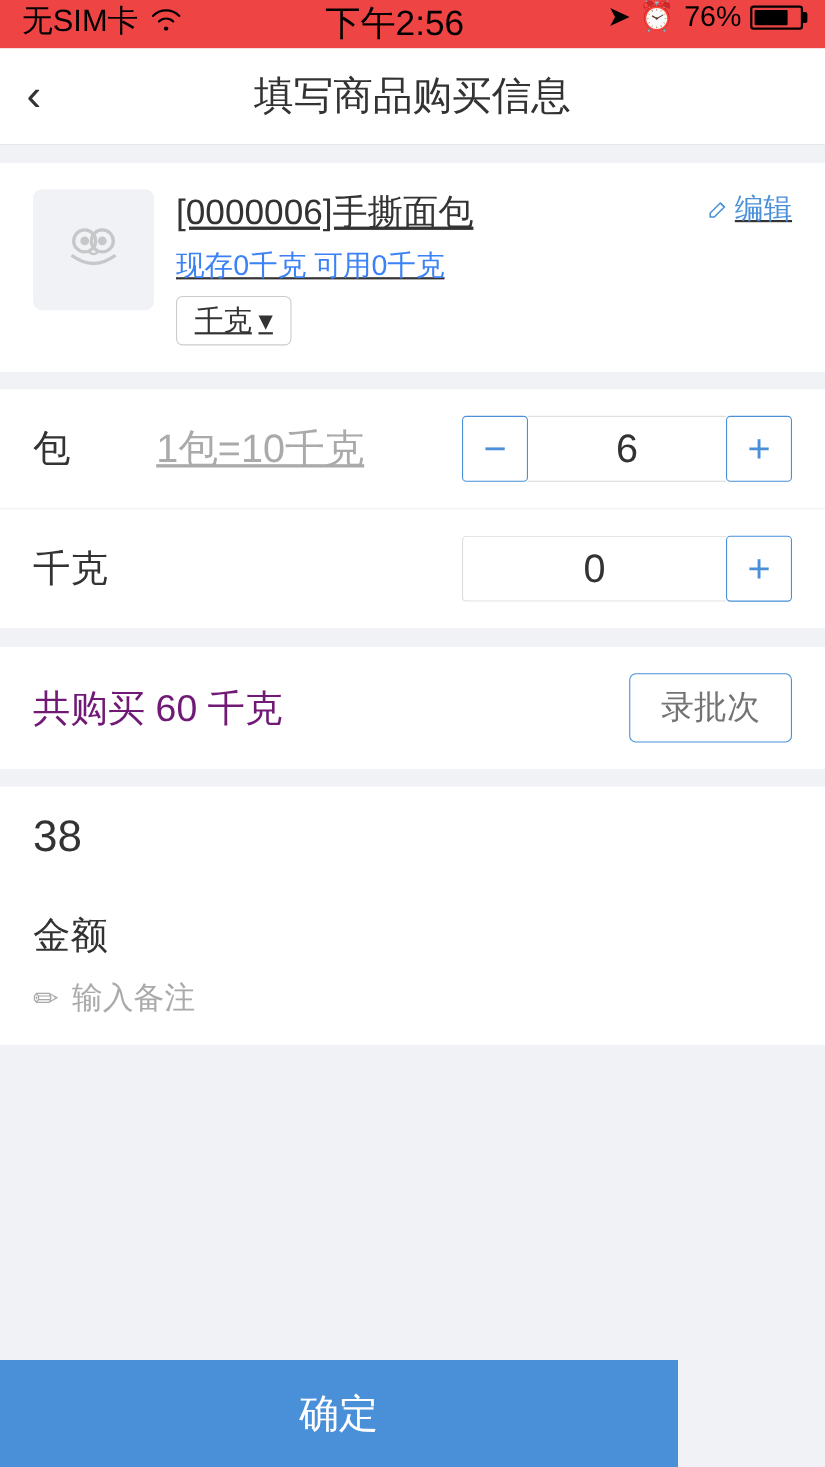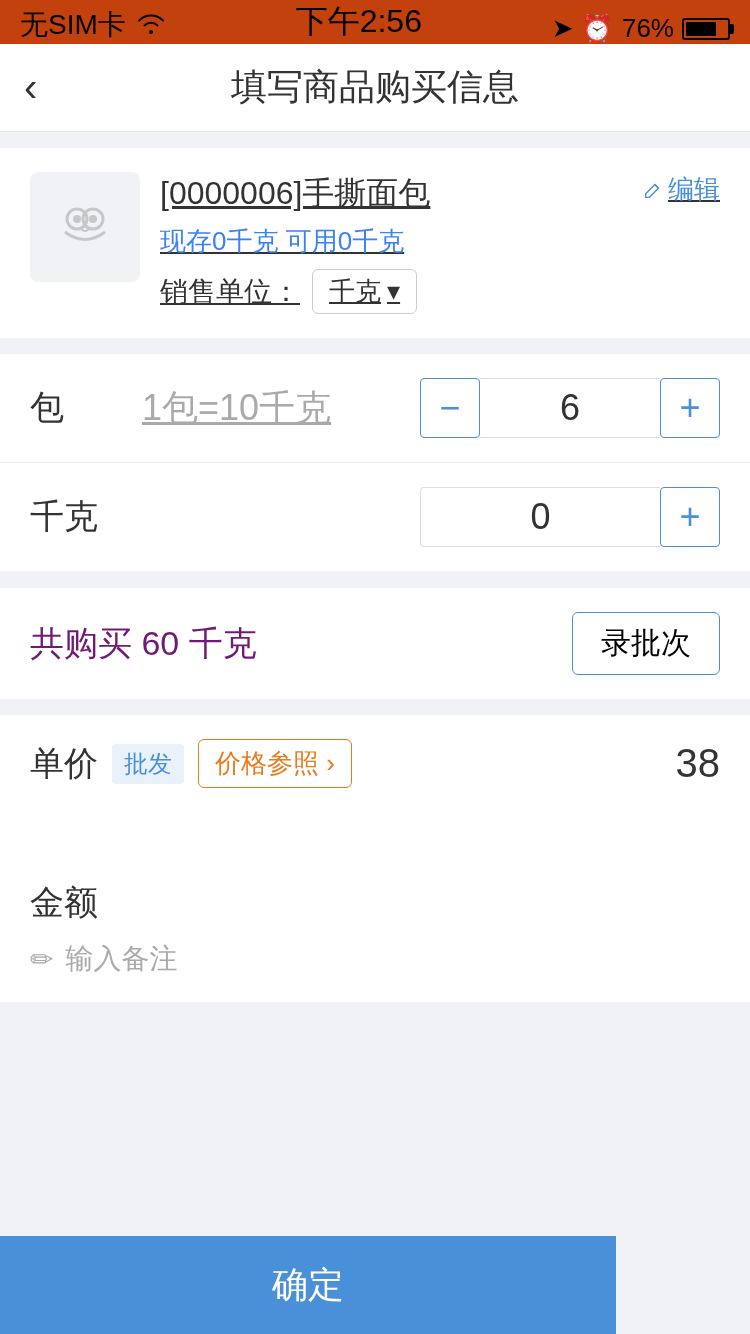--- a/index.html
+++ b/index.html
@@ -10,23 +10,23 @@
       font-family: -apple-system, "PingFang SC", "Helvetica Neue", Arial, sans-serif;
       background: #f0f2f5;
       font-size: 32px;
       color: #333;
     }
 
     
     .status-bar {
       width: 750px;
       height: 44px;
-      background: #c2410c;
-      display: flex;
-      align-items: flex-end;
+      background: #ef4444;
+      display: flex;
+      align-items: flex-start;
       justify-content: space-between;
       padding: 0 20px;
       font-size: 28px;
       color: #000;
     }
     .status-left { display: flex; align-items: center; gap: 10px; }
     .status-center { font-size: 32px; font-weight: 500; }
     .status-right { display: flex; align-items: center; gap: 8px; font-size: 26px; }
 
     
@@ -197,21 +197,21 @@
     }
     .summary-text {
       font-size: 34px;
       color: #701a75;
     }
     .batch-btn {
       border: 1px solid #4a90d9;
       border-radius: 6px;
       padding: 10px 28px;
       font-size: 30px;
-      color: #000000;
+      color: #737373;
       background: #fff;
       cursor: pointer;
     }
 
     
     .price-section {
       background: #fff;
       margin-top: 16px;
       padding: 24px 30px;
     }
@@ -255,21 +255,20 @@
       font-weight: 400;
     }
     .amount-row {
       display: flex;
       align-items: baseline;
       gap: 16px;
     }
     .amount-label {
       font-size: 34px;
       color: #333;
-      margin-top: 48px;
     }
     .amount-value {
       font-size: 40px;
       color: #333;
       font-weight: 500;
     }
     .remark-row {
       display: flex;
       align-items: center;
       gap: 12px;
@@ -385,21 +384,20 @@
       <div class="edit-btn">
         <svg width="22" height="22" viewBox="0 0 24 24" fill="none" xmlns="http://www.w3.org/2000/svg">
           <path d="M4 20h4l10-10-4-4L4 16v4z" stroke="#4a90d9" stroke-width="1.5" fill="none"></path>
           <path d="M14 6l4 4" stroke="#4a90d9" stroke-width="1.5"></path>
         </svg>
         <span>编辑</span>
       </div>
     </div>
     <div class="product-stock">现存0千克   可用0千克</div>
     <div class="product-unit-row">
-      <span>销售单位：</span>
       <div class="unit-select">
         <span>千克</span>
         <span>▾</span>
       </div>
     </div>
   </div>
 </div>
 
 <div class="quantity-section">
 
@@ -423,25 +421,20 @@
   </div>
 </div>
 
 <div class="summary-row">
   <span class="summary-text">共购买 60 千克</span>
   <button class="batch-btn">录批次</button>
 </div>
 
 <div class="price-section">
   <div class="price-row">
-    <div class="price-left">
-      <span class="price-label">单价</span>
-      <span class="price-tag">批发</span>
-      <button class="price-ref-btn">价格参照 ›</button>
-    </div>
     <span class="price-value">38</span>
   </div>
 </div>
 
 <div style="background:#fff; padding: 0 30px 24px 30px;">
   <div class="amount-row">
     <span class="amount-label">金额</span>
   </div>
   <div class="remark-row">
     <span class="remark-icon">✏</span>

